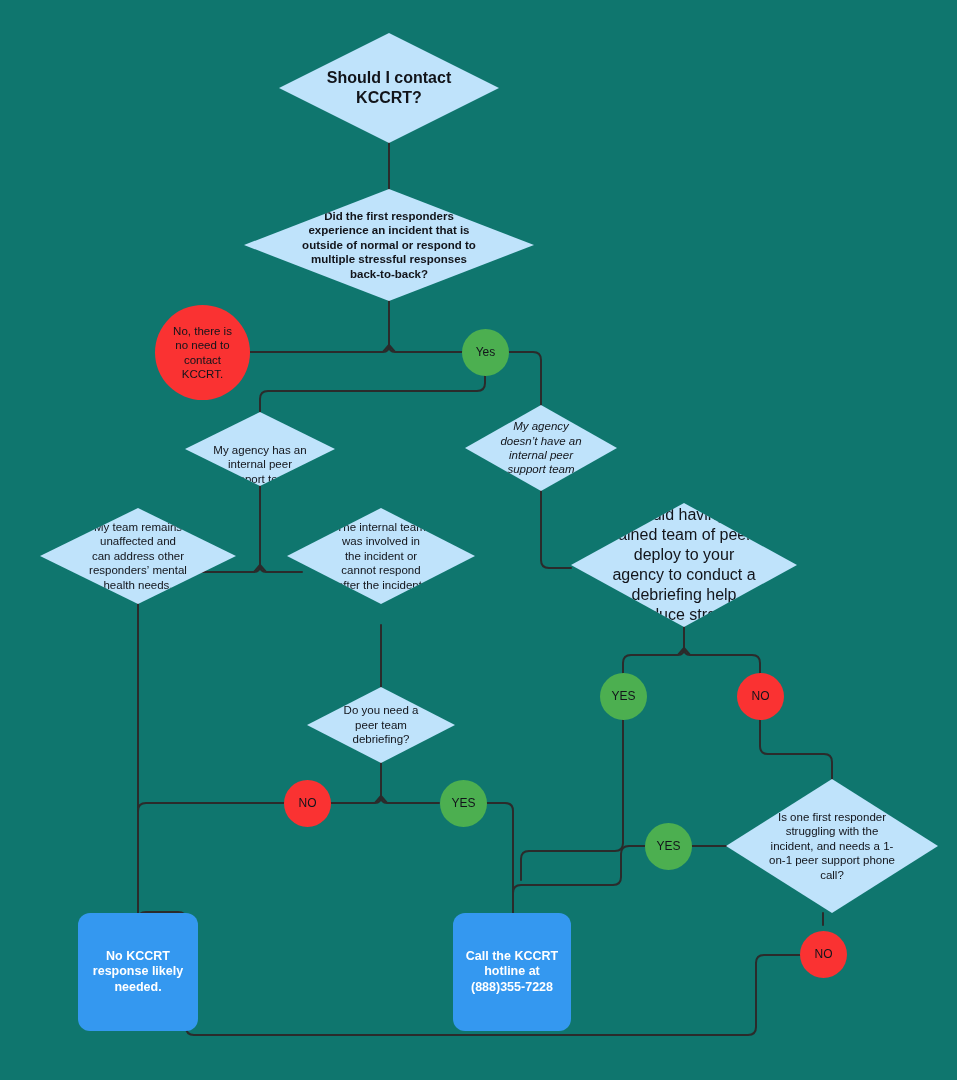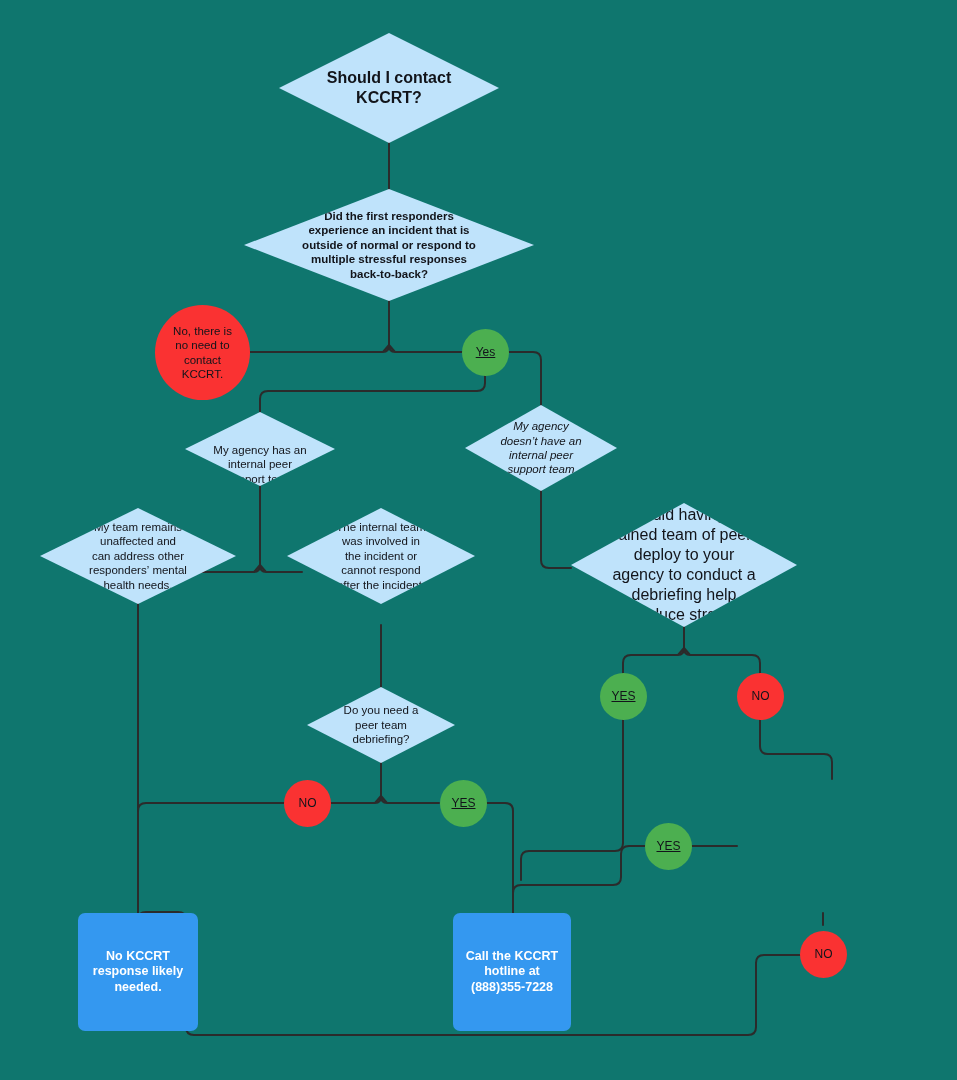--- a/index.html
+++ b/index.html
@@ -49,28 +49,28 @@
     -webkit-clip-path: polygon(50% 0%, 100% 50%, 50% 100%, 0% 50%);
     clip-path: polygon(50% 0%, 100% 50%, 50% 100%, 0% 50%);
   }
   .diamond.bold .node-label { font-weight: 700; }
 
   
   .circle {
     border-radius: 50%;
     color: #12141a;
   }
-  .circle.green { background: #4caf50; text-decoration: underline; }
+  .circle.green { background: #4caf50; }
   .circle.red   { background: #fa3232; }
 
   
   .terminal {
     background: #3498f0;
     color: #ffffff;
-    border-radius: 7px;
+    border-radius: 12px;
     font-weight: 700;
   }
 </style>
 </head>
 <body>
 
 <div id="chart-root">
 
   <svg id="edge-layer" viewBox="0 0 957 1080" width="957" height="1080" fill="none">
     <g stroke="#2b2b2b" stroke-width="2" fill="none" stroke-linecap="round" stroke-linejoin="round">
@@ -202,20 +202,27 @@
   </div>
 
   <div class="node circle green" style="left:440px; top:780px; width:47px; height:47px; font-size:12px;">
     <span class="node-label">YES</span>
   </div>
 
   <div class="node circle green" style="left:645px; top:823px; width:47px; height:47px; font-size:12px;">
     <span class="node-label">YES</span>
   </div>
 
+  <div class="node diamond" style="left:726px; top:779px; width:212px; height:134px; font-size:11.5px;">
+    <span class="node-label">Is one first responder
+struggling with the
+incident, and needs a 1-
+on-1 peer support phone
+call?</span>
+  </div>
 
   <div class="node circle red" style="left:800px; top:931px; width:47px; height:47px; font-size:12px;">
     <span class="node-label">NO</span>
   </div>
 
   <div class="node terminal" style="left:78px; top:913px; width:120px; height:118px; font-size:12.5px;">
     <span class="node-label">No KCCRT
 response likely
 needed.</span>
   </div>

